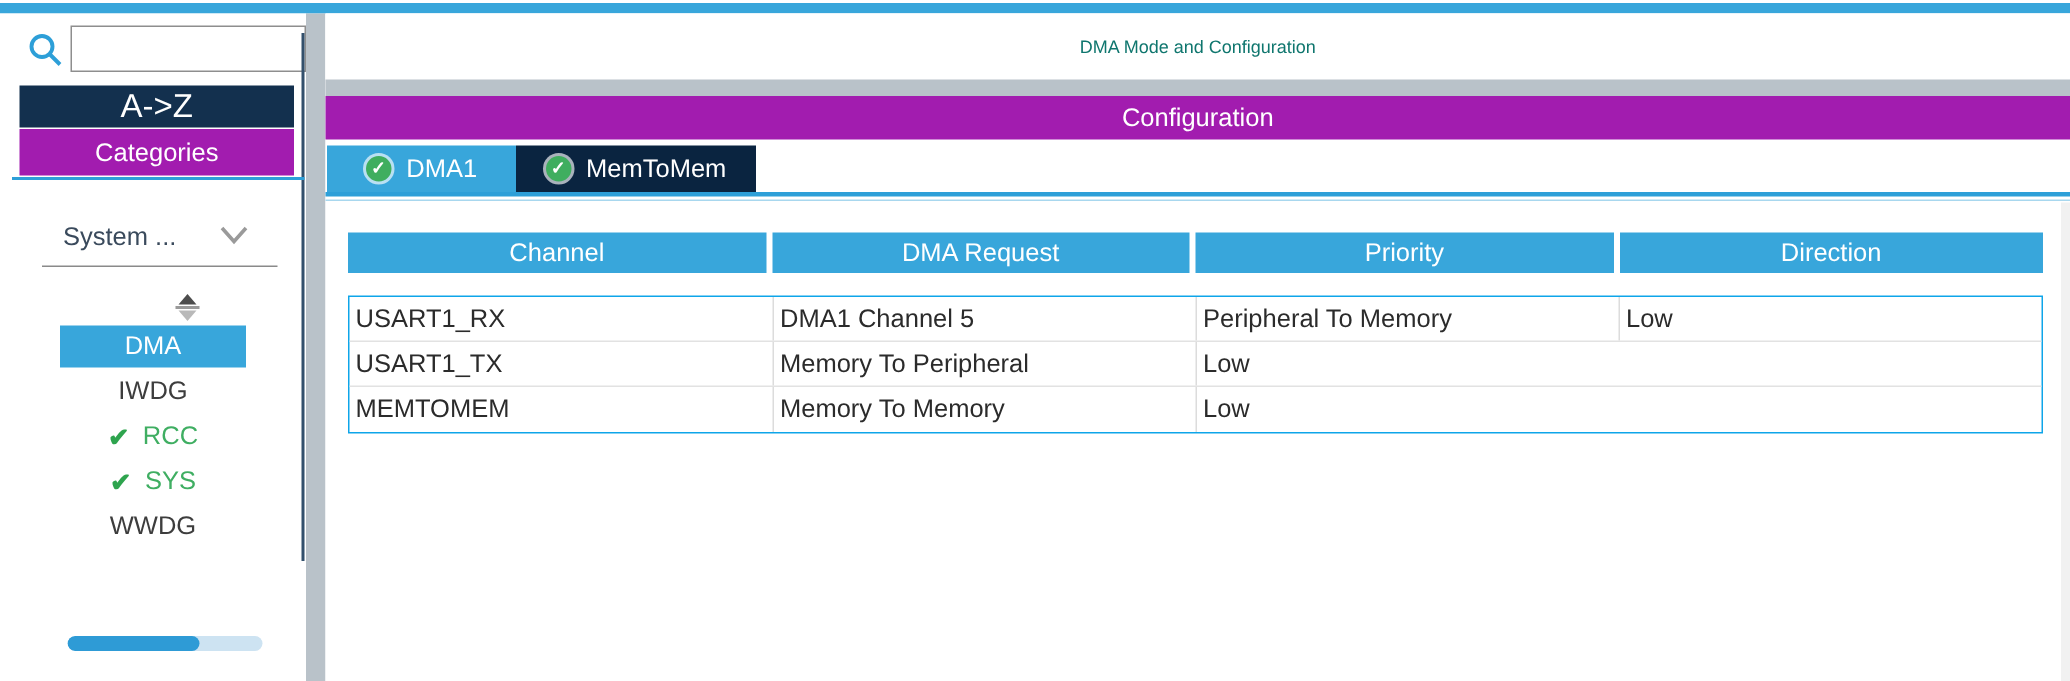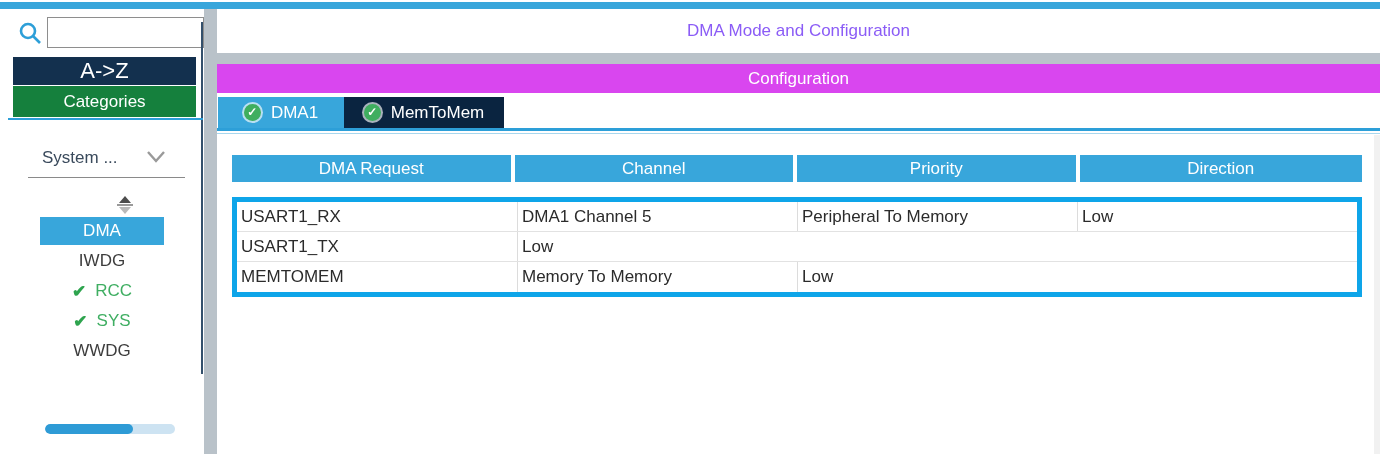--- a/index.html
+++ b/index.html
@@ -22,21 +22,21 @@
     border:1px solid #8e8e8e; background:#fff; font-size:15px; padding:0 6px;
     font-family:"Liberation Sans", sans-serif; outline:none;
   }
   .sb-scrollbar { position:absolute; left:201px; top:13px; width:2px; height:352px; background:#33506c; }
 
   .btn-az {
     position:absolute; left:13px; top:48px; width:183px; height:28px; background:#13304e;
     color:#fff; font-size:22px; display:flex; align-items:center; justify-content:center; cursor:pointer;
   }
   .btn-categories {
-    position:absolute; left:13px; top:77px; width:183px; height:31px; background:#15803d;
+    position:absolute; left:13px; top:77px; width:183px; height:31px; background:#a21caf;
     color:#fff; font-size:17px; display:flex; align-items:center; justify-content:center; cursor:pointer;
   }
   .cat-underline { position:absolute; left:8px; top:109px; width:195px; height:2px; background:#2d9fd8; }
 
   .sys-row { position:absolute; left:0; top:137px; width:204px; height:26px; cursor:pointer; }
   .sys-label { position:absolute; left:42px; top:2px; font-size:17px; color:#3a4a5c; }
   .sys-chevron { position:absolute; left:146px; top:4px; width:20px; height:14px; }
   .sys-divider { position:absolute; left:28px; top:168px; width:157px; height:1px; background:#8a8a8a; }
 
   .spinner { position:absolute; left:116px; top:185px; width:18px; height:22px; cursor:pointer; }
@@ -62,23 +62,23 @@
     background:#cde3f2; border-radius:5px; overflow:hidden; }
   .progress-fill { height:100%; background:#2e9bd6; border-radius:5px; }
 
   
   .vstrip { position:absolute; left:204px; top:9px; width:13px; height:445px; background:#b9c2c9; }
 
   
   .main { position:absolute; left:217px; top:9px; width:1163px; height:445px; background:#ffffff; }
   .title-bar { position:absolute; left:0; top:0; width:1163px; height:44px; background:#fff;
     display:flex; align-items:center; justify-content:center; }
-  .title-text { font-size:17px; color:#8b5cf6; }
+  .title-text { font-size:12px; color:#0f766e; }
   .hstrip { position:absolute; left:0; top:44px; width:1163px; height:11px; background:#b9c2c9; }
-  .config-bar { position:absolute; left:0; top:55px; width:1163px; height:29px; background:#d946ef;
+  .config-bar { position:absolute; left:0; top:55px; width:1163px; height:29px; background:#a21caf;
     display:flex; align-items:center; justify-content:center; }
   .config-text { font-size:17px; color:#ffffff; }
 
   .tabs { position:absolute; left:1px; top:88px; height:31px; display:flex; }
   .tab { height:31px; display:flex; align-items:center; justify-content:center;
     color:#fff; font-size:17px; cursor:pointer; padding:0 22px; }
   .tab.active { background:#38a6db; width:126px; padding:0; }
   .tab.inactive { background:#0a2440; width:160px; padding:0; }
   .tab .badge {
     width:17px; height:17px; border-radius:50%; background:#3fae5f;
@@ -91,21 +91,21 @@
   .right-scroll { position:absolute; right:0; top:126px; width:6px; height:319px; background:#f1f1f1; }
 
   
   .dma-table { position:absolute; left:15px; top:146px; width:1130px; }
   .thead { display:grid; grid-template-columns:repeat(4,1fr); }
   .th {
     background:#38a6db; color:#fff; font-size:17px; height:27px;
     display:flex; align-items:center; justify-content:center; margin-right:4px;
   }
   .th:last-child { margin-right:0; }
-  .tbody { margin-top:15px; border:5px solid #0ea5e9; }
+  .tbody { margin-top:15px; border:1px solid #0ea5e9; }
   .tr { display:grid; grid-template-columns:repeat(4,1fr); height:30px; border-bottom:1px solid #e2e2e2; cursor:pointer; }
   .tr:last-child { border-bottom:none; }
   .td { display:flex; align-items:center; padding-left:4px; font-size:17px; color:#2b2b2b;
     border-left:1px solid #dcdcdc; overflow:hidden; white-space:nowrap; }
   .td:first-child { border-left:none; }
 </style>
 </head>
 <body>
 
 <div id="app">
@@ -191,34 +191,35 @@
         <span>MemToMem</span>
       </div>
     </div>
     <div class="tab-line"></div>
     <div class="tab-line2"></div>
 
     <div class="right-scroll"></div>
 
     <div class="dma-table">
       <div class="thead">
+        <div class="th">Channel</div>
         <div class="th">DMA Request</div>
-        <div class="th">Channel</div>
         <div class="th">Priority</div>
         <div class="th">Direction</div>
       </div>
       <div class="tbody">
         <div class="tr">
           <div class="td">USART1_RX</div>
           <div class="td">DMA1 Channel 5</div>
           <div class="td">Peripheral To Memory</div>
           <div class="td">Low</div>
         </div>
         <div class="tr">
           <div class="td">USART1_TX</div>
+          <div class="td">Memory To Peripheral</div>
           <div class="td">Low</div>
         </div>
         <div class="tr">
           <div class="td">MEMTOMEM</div>
           <div class="td">Memory To Memory</div>
           <div class="td">Low</div>
         </div>
       </div>
     </div>
   </div>

